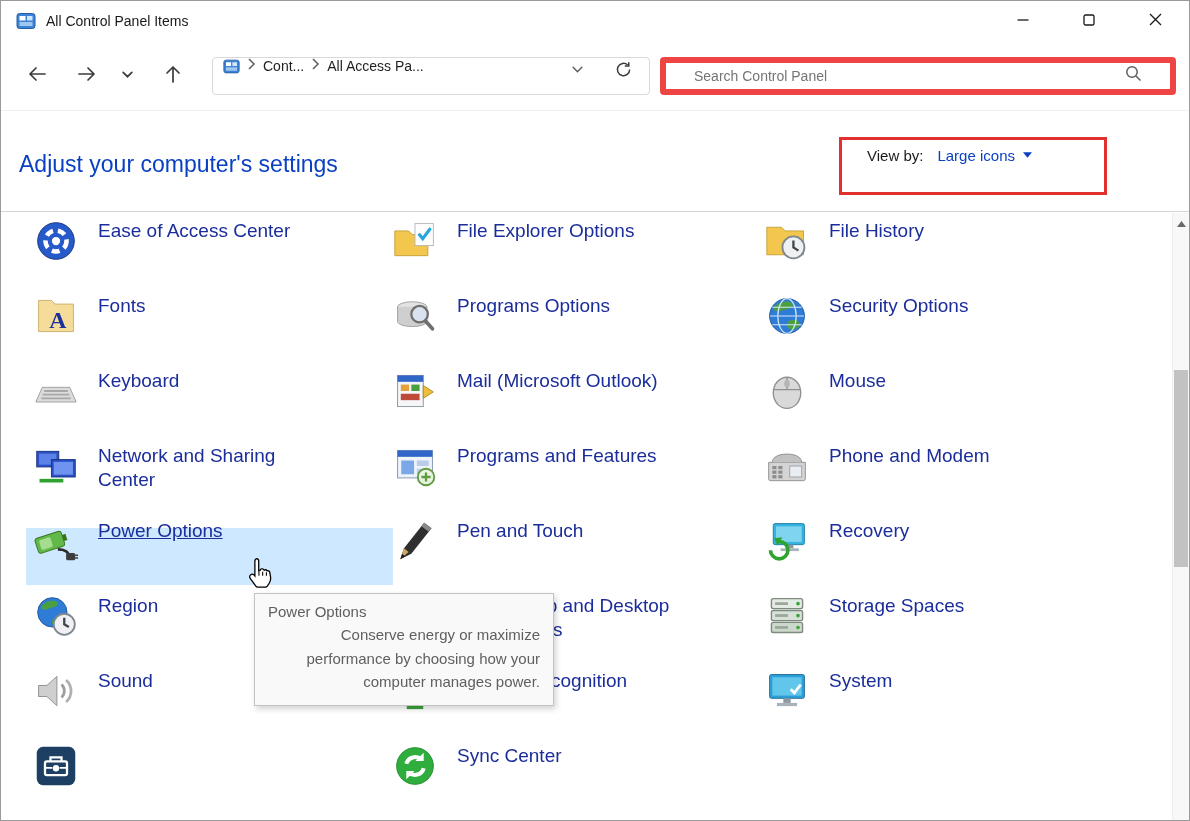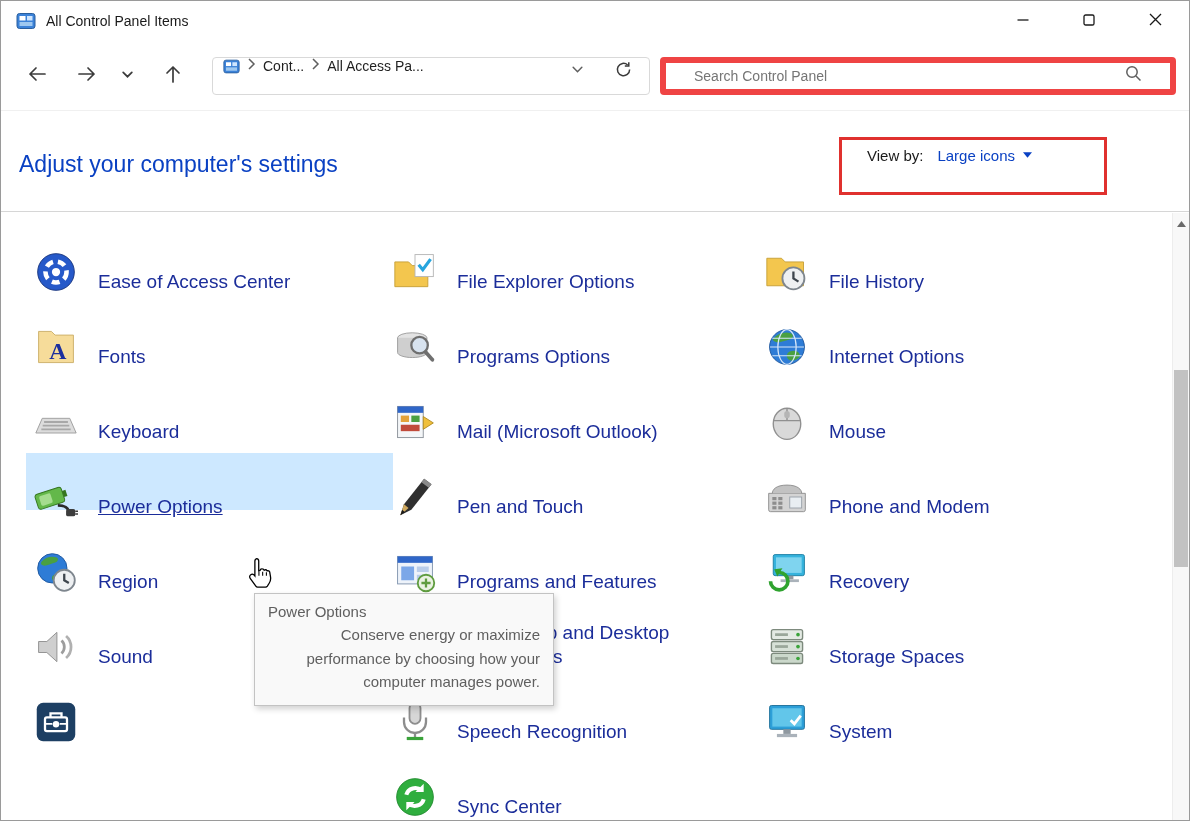--- a/index.html
+++ b/index.html
@@ -54,21 +54,21 @@
   .viewby-label { font-size:15px; color:#1a1a1a; }
   .viewby-link { margin-left:14px; display:flex; align-items:center; color:var(--link-blue); font-size:15px; }
   .viewby-link svg { margin-left:8px; }
   .annotation-box { position:absolute; left:838px; top:26px; width:268px; height:58px;
                     border:3px solid var(--red); pointer-events:none; z-index:10; }
 
   
   .content { position:absolute; top:212px; left:0; right:0; bottom:0; background:#fff; }
   .grid { position:absolute; inset:0; }
   .grid-col { position:absolute; top:6px; }
-  .cp-item { height:75px; display:flex; align-items:flex-end; position:relative; }
+  .cp-item { height:75px; display:flex; align-items:flex-start; position:relative; }
   .cp-item.highlighted::before { content:""; position:absolute; left:0; right:5px; top:9px; bottom:9px;
                                  background:var(--highlight); z-index:0; }
   .cp-icon { width:44px; height:44px; margin-left:8px; flex:0 0 44px; position:relative; z-index:1; }
   .cp-icon svg { width:44px; height:44px; display:block; }
   .cp-label { margin-left:20px; font-size:19px; line-height:1.26; color:var(--item-blue);
               max-width:280px; position:relative; z-index:1; }
   .cp-label.wrap { max-width:224px; }
   .cp-label.underlined { text-decoration:underline; }
 
   
@@ -225,20 +225,32 @@
           </div>
           <div class="cp-item">
             <span class="cp-icon">
               <svg viewBox="0 0 48 48">
                 <path d="M9 20h30l7 16H2z" fill="#dcdcdc" stroke="#9b9b9b"></path>
                 <path d="M11 24h26M9.5 28h29M8 32h32" stroke="#a8a8a8" stroke-width="2"></path>
               </svg>
             </span>
             <span class="cp-label">Keyboard</span>
           </div>
+          <div class="cp-item">
+            <span class="cp-icon">
+              <svg viewBox="0 0 48 48">
+                <rect x="3" y="8" width="24" height="17" fill="#2b50c4" stroke="#16307e"></rect>
+                <rect x="5.5" y="10.5" width="19" height="12" fill="#5b82e8"></rect>
+                <rect x="19" y="17" width="26" height="19" fill="#2b50c4" stroke="#16307e"></rect>
+                <rect x="21.5" y="19.5" width="21" height="14" fill="#6f93f0"></rect>
+                <path d="M6 40h26" stroke="#2fa32f" stroke-width="4"></path>
+              </svg>
+            </span>
+            <span class="cp-label wrap">Network and Sharing Center</span>
+          </div>
           <div class="cp-item highlighted">
             <span class="cp-icon">
               <svg viewBox="0 0 48 48">
                 <g transform="rotate(-18 20 24)">
                   <rect x="2" y="16" width="30" height="17" rx="3" fill="#63b84a" stroke="#34761f"></rect>
                   <rect x="32" y="21" width="4" height="7" fill="#34761f"></rect>
                   <rect x="6" y="19" width="13" height="11" rx="2" fill="#a5dc8f"></rect>
                 </g>
                 <path d="M26 33c7 0 12 3 12 8" fill="none" stroke="#2b2b2b" stroke-width="3"></path>
                 <rect x="35" y="37" width="10" height="8" rx="2" fill="#3c3c3c"></rect>
@@ -312,45 +324,45 @@
                 <rect x="20" y="17" width="9" height="7" fill="#4aa041"></rect>
                 <rect x="8.5" y="27" width="20.5" height="7" fill="#c04a3a"></rect>
                 <path d="M33 18l11 7-11 7z" fill="#f0bf3a" stroke="#b08a20"></path>
               </svg>
             </span>
             <span class="cp-label">Mail (Microsoft Outlook)</span>
           </div>
           <div class="cp-item">
             <span class="cp-icon">
               <svg viewBox="0 0 48 48">
-                <path d="M8 44l4-12L34 4l8 6-22 28z" fill="#2f2f2f"></path>
-                <path d="M8 44l4-12 5 4z" fill="#cfa95f"></path>
-                <path d="M8 44l2-6 3 2.5z" fill="#1a1a1a"></path>
-                <path d="M34 4l8 6-3 4-8-6z" fill="#8a8a8a"></path>
-              </svg>
-            </span>
-            <span class="cp-label">Pen and Touch</span>
-          </div>
-          <div class="cp-item">
-            <span class="cp-icon">
-              <svg viewBox="0 0 48 48">
                 <rect x="5" y="7" width="38" height="30" fill="#eef3fa" stroke="#7f93ad"></rect>
                 <rect x="5" y="7" width="38" height="7" fill="#2f66c8"></rect>
                 <rect x="9" y="18" width="14" height="15" fill="#7ba7e8"></rect>
                 <rect x="26" y="18" width="13" height="6" fill="#b9cdea"></rect>
                 <rect x="26" y="27" width="13" height="6" fill="#b9cdea"></rect>
                 <circle cx="36" cy="36" r="9" fill="#eaf2e2" stroke="#5f9c3f" stroke-width="2"></circle>
                 <path d="M36 31v10M31 36h10" stroke="#5f9c3f" stroke-width="2.5"></path>
               </svg>
             </span>
             <span class="cp-label">Programs and Features</span>
           </div>
           <div class="cp-item">
             <span class="cp-icon">
               <svg viewBox="0 0 48 48">
+                <path d="M8 44l4-12L34 4l8 6-22 28z" fill="#2f2f2f"></path>
+                <path d="M8 44l4-12 5 4z" fill="#cfa95f"></path>
+                <path d="M8 44l2-6 3 2.5z" fill="#1a1a1a"></path>
+                <path d="M34 4l8 6-3 4-8-6z" fill="#8a8a8a"></path>
+              </svg>
+            </span>
+            <span class="cp-label">Pen and Touch</span>
+          </div>
+          <div class="cp-item">
+            <span class="cp-icon">
+              <svg viewBox="0 0 48 48">
                 <rect x="5" y="8" width="38" height="25" rx="2" fill="#3f6ad8" stroke="#1c3f9e"></rect>
                 <rect x="8" y="11" width="32" height="19" fill="#7fa3ee"></rect>
                 <rect x="20" y="33" width="8" height="5" fill="#8f98a0"></rect>
                 <rect x="14" y="38" width="20" height="3" fill="#aab2ba"></rect>
               </svg>
             </span>
             <span class="cp-label wrap">RemoteApp and Desktop Connections</span>
           </div>
           <div class="cp-item">
             <span class="cp-icon">
@@ -392,21 +404,21 @@
             <span class="cp-icon">
               <svg viewBox="0 0 48 48">
                 <circle cx="24" cy="24" r="19" fill="#2e7cd6" stroke="#1c559c"></circle>
                 <path d="M9 15c5-6 13-8 19-6 4 1.3 3 6-2 7.2S15 20 12 18.6 8 17 9 15z" fill="#4aa041"></path>
                 <path d="M27 29c6-2.4 10.5 0 11 4 .4 3.4-7 7-11 5.5S22.8 30.7 27 29z" fill="#4aa041"></path>
                 <ellipse cx="24" cy="24" rx="10" ry="19" fill="none" stroke="#d5e6f8" stroke-width="1.3"></ellipse>
                 <path d="M5.5 24h37" stroke="#d5e6f8" stroke-width="1.3"></path>
                 <path d="M8 14.5h32M8 33.5h32" stroke="#d5e6f8" stroke-width="1.1"></path>
               </svg>
             </span>
-            <span class="cp-label">Internet Options</span>
+            <span class="cp-label">Security Options</span>
           </div>
           <div class="cp-item">
             <span class="cp-icon">
               <svg viewBox="0 0 48 48">
                 <ellipse cx="24" cy="26" rx="15" ry="17" fill="#d9d9d9" stroke="#909090" stroke-width="1.5"></ellipse>
                 <path d="M24 9v13M9.5 22.5h29" stroke="#909090" stroke-width="1.5" fill="none"></path>
                 <rect x="21" y="12" width="6" height="8" rx="3" fill="#b5b5b5"></rect>
               </svg>
             </span>
             <span class="cp-label">Mouse</span>

